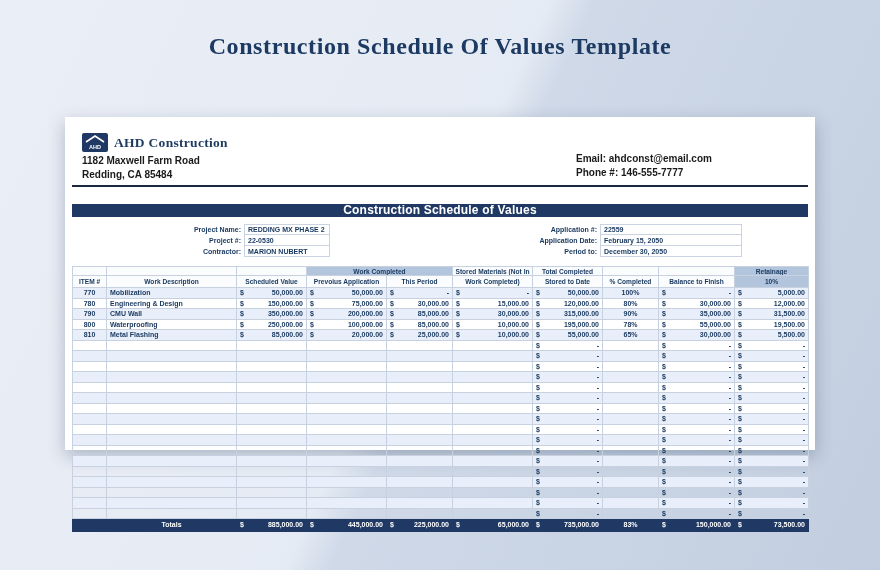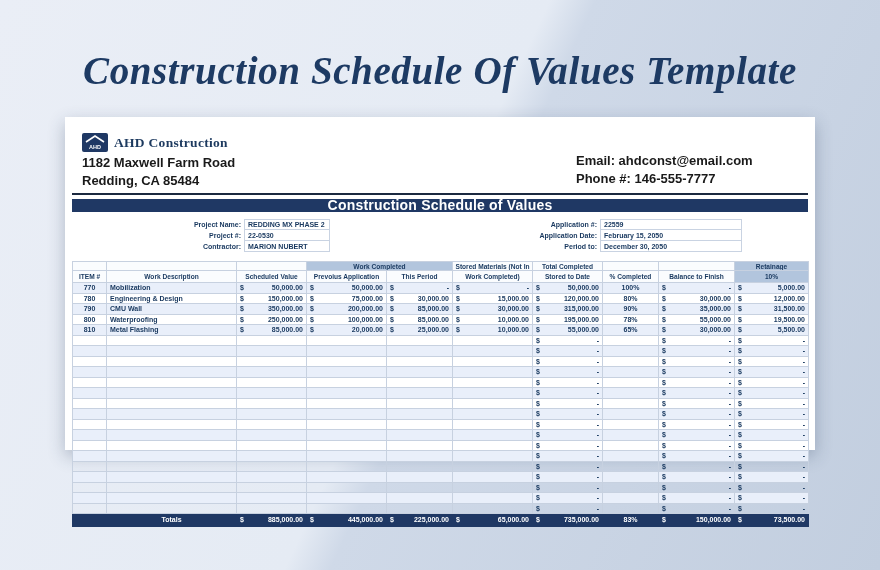--- a/index.html
+++ b/index.html
@@ -1,31 +1,31 @@
 <!DOCTYPE html>
 <html><head>
 <meta charset="utf-8">
 <style>
   * { margin:0; padding:0; box-sizing:border-box; }
   body { font-family:"Liberation Sans", sans-serif; }
   .page{ width:880px; height:570px; position:relative; overflow:hidden;
     background:linear-gradient(115deg,#eaeef6 0%,#e5ebf4 48%,#cfd9e8 52%,#c2cedf 100%); }
-  .page-title{ text-align:center; padding-top:48px; font-family:"Liberation Serif","DejaVu Serif",serif;
-    font-weight:700; font-size:39px; color:#1d3a63; letter-spacing:0.6px;font-style:italic; }
+  .page-title{ text-align:center; padding-top:33px; font-family:"Liberation Serif","DejaVu Serif",serif;
+    font-weight:700; font-size:24px; color:#1d3a63; letter-spacing:0.6px; }
   .sheet{ position:absolute; left:65px; top:117px; width:750px; height:333px; background:#ffffff;
     box-shadow:0 6px 16px rgba(40,60,90,0.3); padding:13px 7px 0 7px; }
   .sheet-header{ display:flex; justify-content:space-between; padding:3px 10px 0 10px; }
   .company-top{ display:flex; align-items:center; gap:6px; }
   .company-name{ font-family:"Liberation Serif","DejaVu Serif",serif; font-weight:700; font-size:13.5px;
     color:#1d3a5f; letter-spacing:0.3px; }
-  .addr{ font-size:13px; font-weight:700; color:#1a1a1a; margin-top:3px; }
+  .addr{ font-size:10px; font-weight:700; color:#1a1a1a; margin-top:3px; }
   .company-right{ width:222px; align-self:flex-end; padding-bottom:2px; }
-  .contact{ font-size:13px; font-weight:700; color:#1a1a1a; margin-top:3px; }
+  .contact{ font-size:10px; font-weight:700; color:#1a1a1a; margin-top:3px; }
   .divider{ border-bottom:2.5px solid #1b2940; margin-top:5px; }
-  .banner{ margin-top:4px; background:#1f3864; color:#fff; text-align:center; font-size:14px;
+  .banner{ margin-top:17px; background:#1f3864; color:#fff; text-align:center; font-size:12px;
     font-weight:700; height:13px; line-height:13px; letter-spacing:0.2px; }
   .project-info{ display:flex; margin-top:7px; padding-left:108px; }
   .pi-row{ display:flex; height:11px; align-items:center; }
   .pi-label{ width:64px; text-align:right; font-size:7px; font-weight:700; color:#17375e; padding-right:3px; }
   .pi-value{ border:1px solid #c9d3e2; background:#fff; font-size:7px; font-weight:700; color:#17375e;
     padding:0 3px; line-height:9px; height:11px; display:flex; align-items:center; }
   .pi-row:not(:first-child) .pi-value{ border-top:none; }
   .pi-left .pi-value{ width:86px; }
   .pi-right{ margin-left:auto; margin-right:66px; }
   .pi-right .pi-label{ width:70px; }

